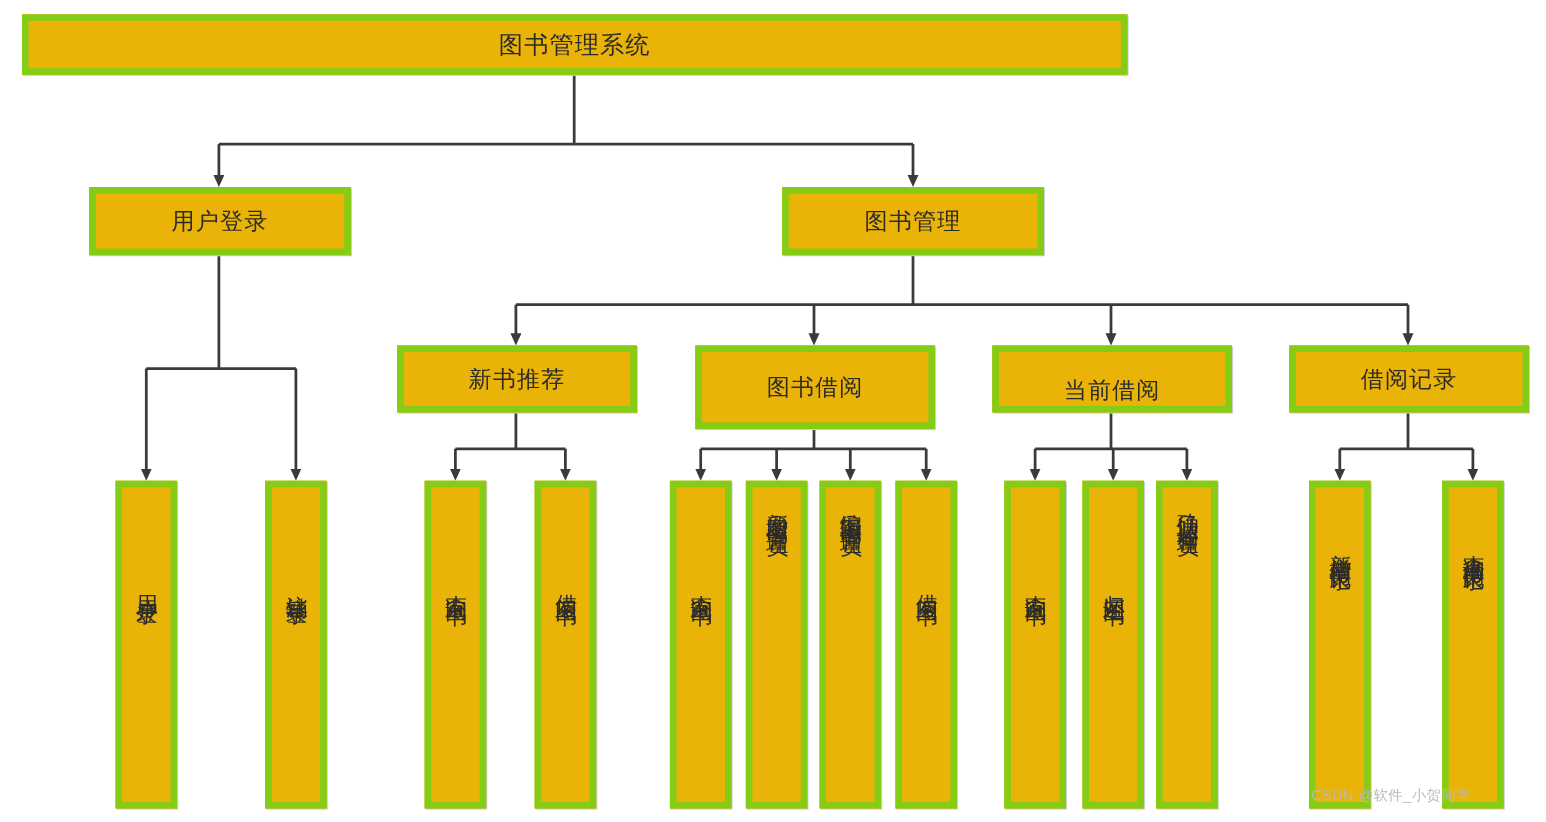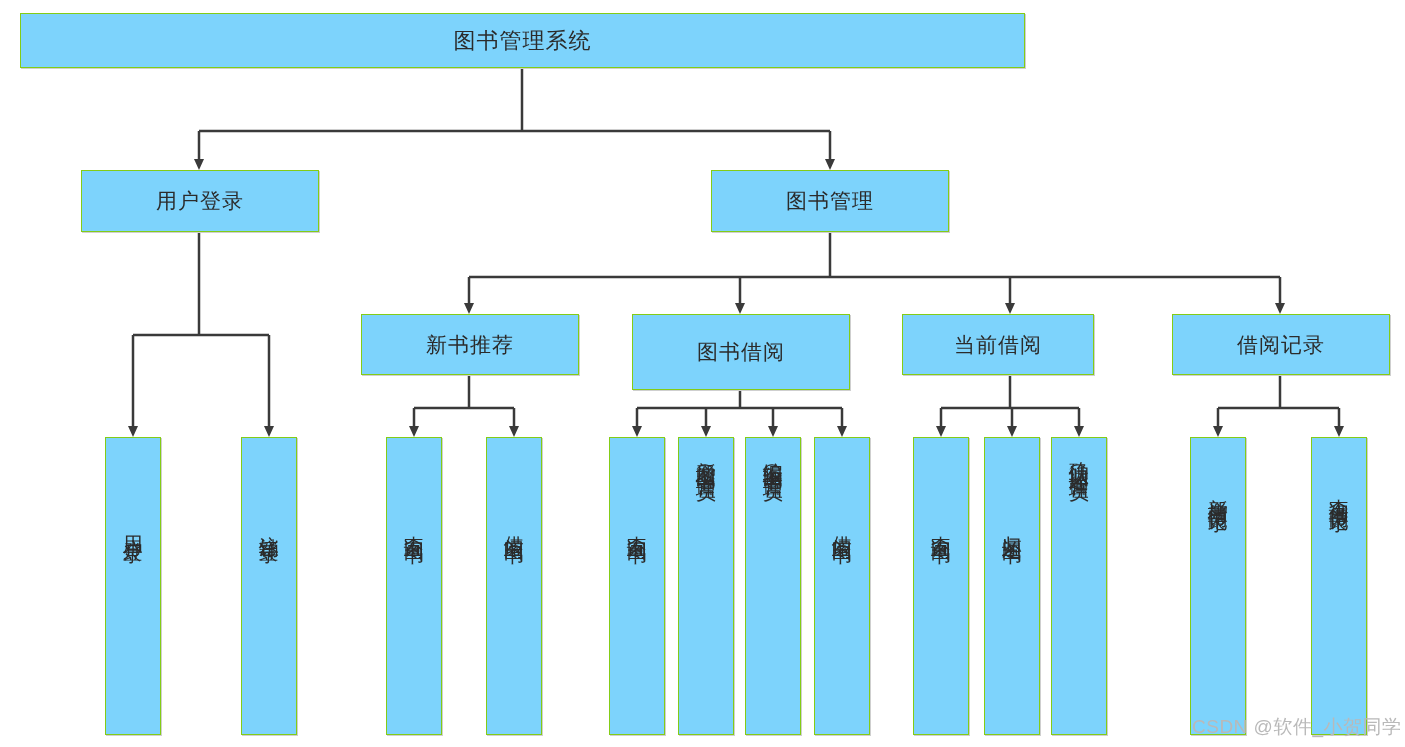--- a/index.html
+++ b/index.html
@@ -21,22 +21,22 @@
     position: absolute;
     left: 0;
     top: 0;
     width: 1405px;
     height: 747px;
     pointer-events: none;
   }
   .node {
     position: absolute;
     box-sizing: border-box;
-    border: 1px solid #84cc16;
-    background: #7dd3fc;
+    border: 6px solid #84cc16;
+    background: #eab308;
     display: flex;
     align-items: center;
     justify-content: center;
     color: #2b2b2b;
     box-shadow: 1px 1px 0 #cfcfcf;
   }
   .node.horiz {
     font-size: 21px;
     letter-spacing: 1px;
   }
@@ -53,21 +53,21 @@
     letter-spacing: 3px;
     white-space: nowrap;
     display: block;
   }
   .node.root {
     font-size: 22px;
   }
   .watermark {
     position: absolute;
     color: #b9b9b9;
-    font-size: 19px;
+    font-size: 13px;
     letter-spacing: 0.5px;
     white-space: nowrap;
     user-select: none;
   }
 </style>
 </head>
 <body>
 
 <div id="canvas">
 
@@ -134,21 +134,21 @@
   <div class="node horiz" style="left:361px; top:314px; width:218px; height:61px;">
     <span>新书推荐</span>
   </div>
 
   <div class="node horiz" style="left:711px; top:170px; width:238px; height:62px;">
     <span>图书管理</span>
   </div>
   <div class="node horiz" style="left:632px; top:314px; width:218px; height:76px;">
     <span>图书借阅</span>
   </div>
-  <div class="node horiz" style="left:902px; top:314px; width:192px; height:61px;">
+  <div class="node horiz" style="left:902px; top:314px; width:218px; height:61px;align-items:flex-end;">
     <span>当前借阅</span>
   </div>
   <div class="node horiz" style="left:1172px; top:314px; width:218px; height:61px;">
     <span>借阅记录</span>
   </div>
 
   <div class="node vert" style="left:105px; top:437px; width:56px; height:298px; padding-top:82px;">
     <span class="vtext">用户登录</span>
   </div>
   <div class="node vert" style="left:241px; top:437px; width:56px; height:298px; padding-top:82px;">

